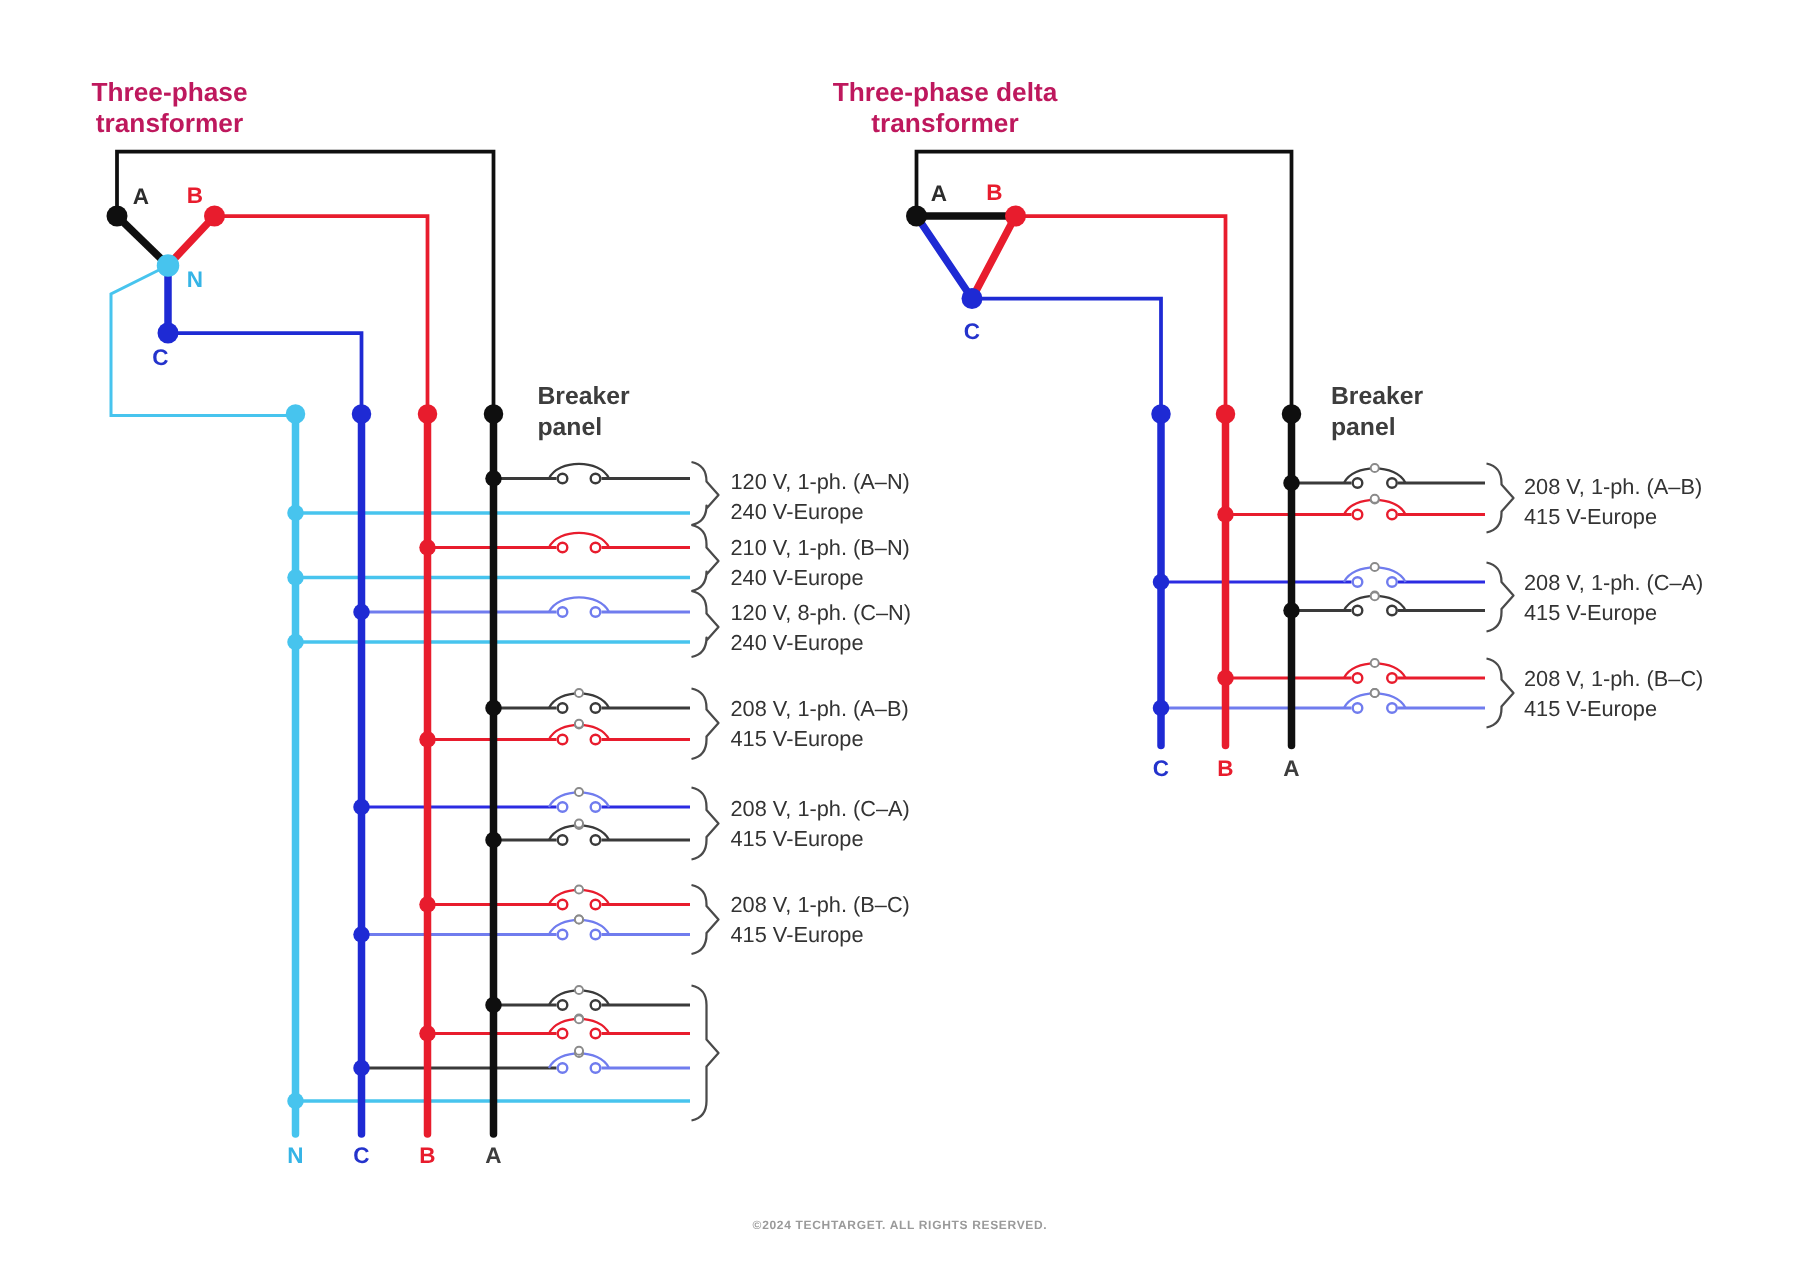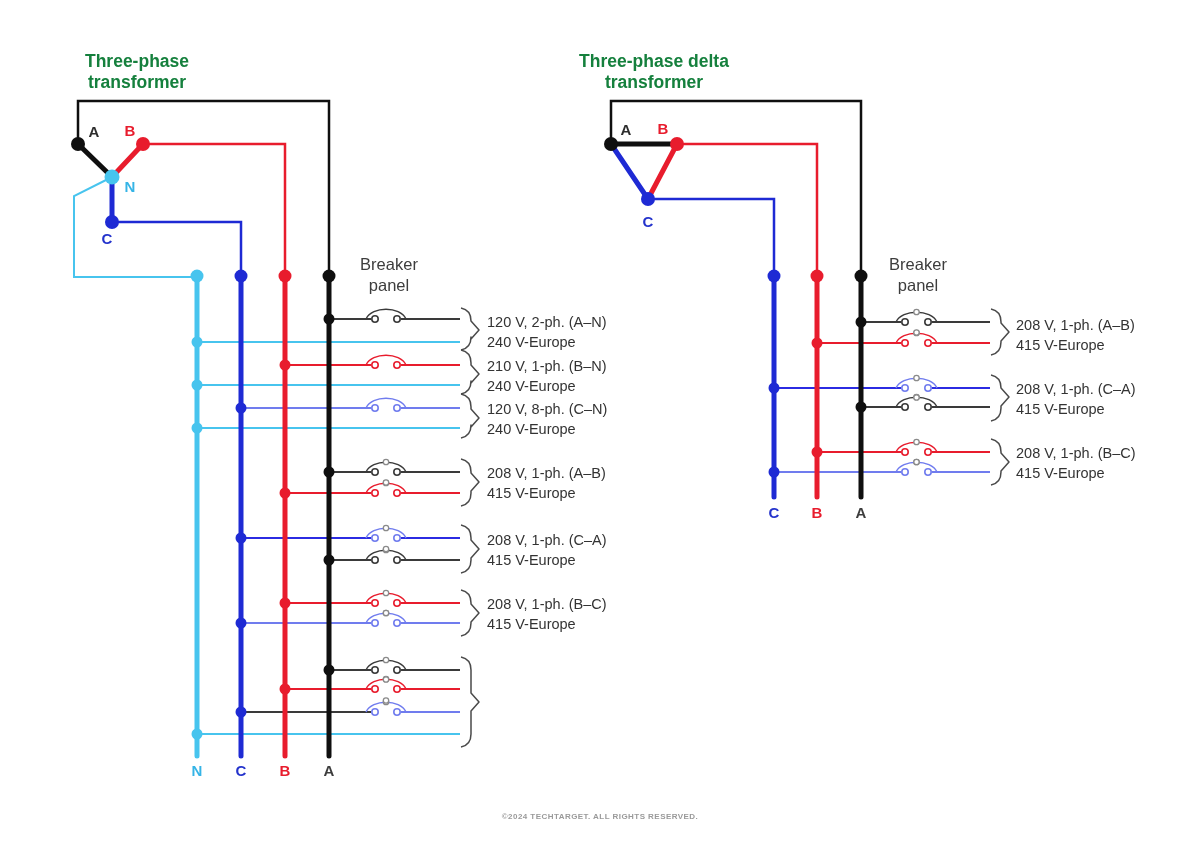--- a/index.html
+++ b/index.html
@@ -1,22 +1,22 @@
 <!DOCTYPE html>
 <html><head>
 <meta charset="utf-8">
 <style>
   html,body{margin:0;padding:0;background:#fff;}
   .canvas{position:relative;width:1200px;height:852px;background:#ffffff;
           font-family:"Liberation Sans",sans-serif;overflow:hidden;}
   svg{position:absolute;left:0;top:0;}
   .txt{position:absolute;white-space:nowrap;}
   .dtitle{transform:translateX(-50%);text-align:center;font-weight:bold;
-          font-size:17.5px;line-height:21px;color:#15803d;margin-left:24px;}
-  .ptitle{transform:translateX(-50%);text-align:center;font-weight:normal;
+          font-size:17.5px;line-height:21px;color:#be185d;}
+  .ptitle{transform:translateX(-50%);text-align:left;font-weight:bold;
           font-size:16.5px;line-height:21px;color:#3d3d3d;}
   .nlabel{transform:translateX(-50%);font-weight:bold;font-size:15px;line-height:15px;}
   .glabel{font-size:14.5px;line-height:19.5px;color:#333333;}
   .footer{transform:translateX(-50%);font-size:8px;letter-spacing:.45px;
           color:#9a9a9a;font-weight:700;}
 </style>
 </head>
 <body>
 
 <div class="canvas">
@@ -237,21 +237,21 @@
   <div class="txt nlabel" style="left:197px;top:763px;color:#35b4e6">N</div>
   <div class="txt nlabel" style="left:241px;top:763px;color:#2433cc">C</div>
   <div class="txt nlabel" style="left:285px;top:763px;color:#e81c2d">B</div>
   <div class="txt nlabel" style="left:329px;top:763px;color:#3d3d3d">A</div>
 
   <div class="txt nlabel" style="left:774px;top:505px;color:#2433cc">C</div>
   <div class="txt nlabel" style="left:817px;top:505px;color:#e81c2d">B</div>
   <div class="txt nlabel" style="left:861px;top:505px;color:#3d3d3d">A</div>
 
   <div class="txt glabel" style="left:487px;top:313px">
-    <div>120 V, 2-ph. (A–N)</div>
+    <div>120 V, 1-ph. (A–N)</div>
     <div>240 V-Europe</div>
   </div>
   <div class="txt glabel" style="left:487px;top:357px">
     <div>210 V, 1-ph. (B–N)</div>
     <div>240 V-Europe</div>
   </div>
   <div class="txt glabel" style="left:487px;top:400px">
     <div>120 V, 8-ph. (C–N)</div>
     <div>240 V-Europe</div>
   </div>

